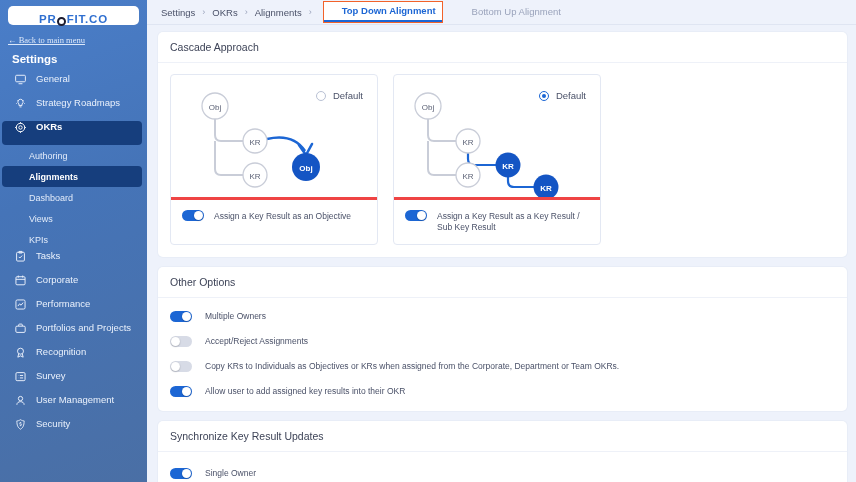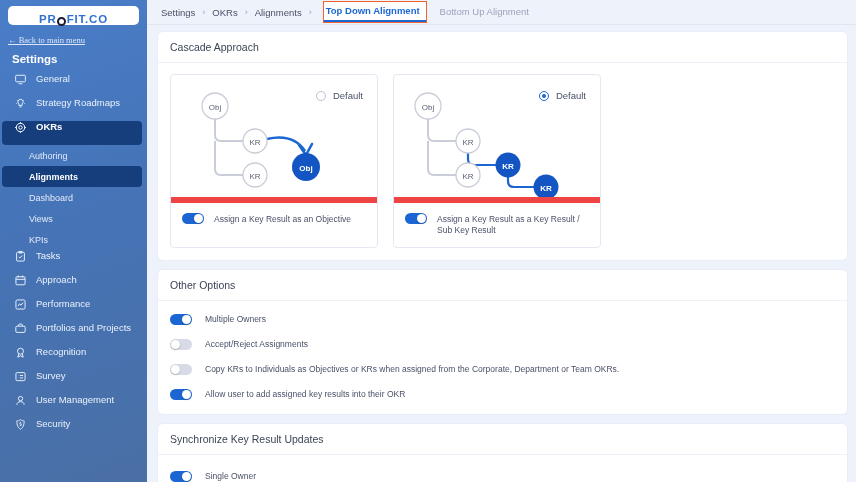--- a/index.html
+++ b/index.html
@@ -135,21 +135,21 @@
     align-items: center;
     padding-left: 14px;
     gap: 7px;
     border-bottom: 1px solid #dfe5f2;
     flex: 0 0 25px;
   }
   .crumb { font-size: 9.5px; color: #4a5168; cursor: pointer; }
   .crumb-sep { font-size: 9px; color: #9aa3bb; }
   .tab {
     font-size: 9.5px;
-    padding: 3px 6px 4px 2px;
+    padding: 3px 6px 4px 18px;
     cursor: pointer;
     color: #9aa3bb;
     position: relative;
     margin-left: 5px;
   }
   .tab.active {
     color: #1c66d4;
     font-weight: bold;
     outline: 1.6px solid #f2622a;
     border-bottom: 2px solid #1c66d4;
@@ -198,21 +198,21 @@
   }
   .radio.checked { border-color: #1c66d4; }
   .radio.checked::after {
     content: "";
     position: absolute; left: 2px; top: 2px;
     width: 4px; height: 4px; border-radius: 50%;
     background: #1c66d4;
   }
   .radio-label { font-size: 9.5px; color: #4a5168; }
   .panel-foot {
-    border-top: 6px solid #ef4444;
+    border-top: 3px solid #ef4444;
     padding: 10px 11px;
     display: flex;
     align-items: flex-start;
     gap: 10px;
     min-height: 41px;
   }
   .panel-foot .toggle-label { font-size: 8.5px; color: #4a5168; line-height: 1.35; padding-top: 1px; }
 
   
   .toggle {
@@ -318,21 +318,21 @@
         <span>Tasks</span>
       </div>
 
       <div class="nav-item">
         <span class="nav-icon">
             <svg viewBox="0 0 20 20" fill="none" stroke="#e9f0fb" stroke-width="1.5">
               <rect x="3" y="4.2" width="14" height="12.4" rx="1.6"></rect>
               <path d="M3 8.2h14M6.6 2.4v3.2M13.4 2.4v3.2"></path>
             </svg>
           </span>
-        <span>Approach</span>
+        <span>Corporate</span>
       </div>
 
       <div class="nav-item">
         <span class="nav-icon">
             <svg viewBox="0 0 20 20" fill="none" stroke="#e9f0fb" stroke-width="1.5">
               <rect x="3" y="3" width="14" height="14" rx="2.2"></rect>
               <path d="M6 12.4l2.6-3.4 2.3 2.1 3.1-4"></path>
             </svg>
           </span>
         <span>Performance</span>

